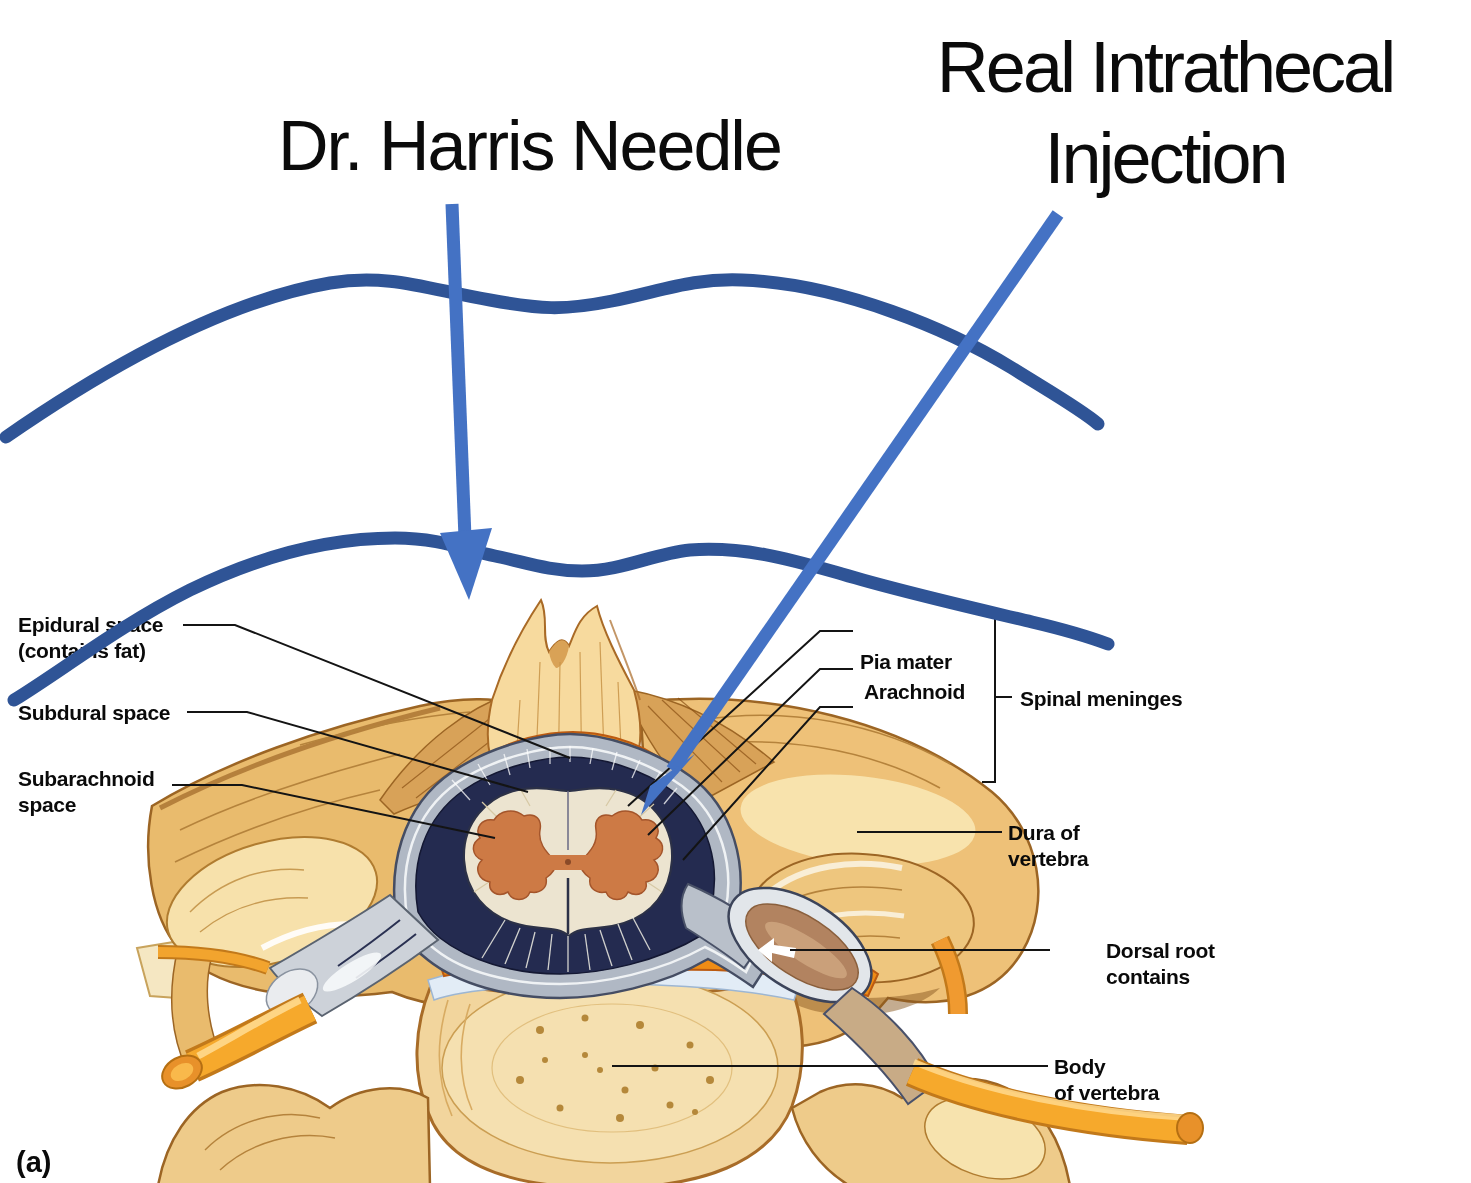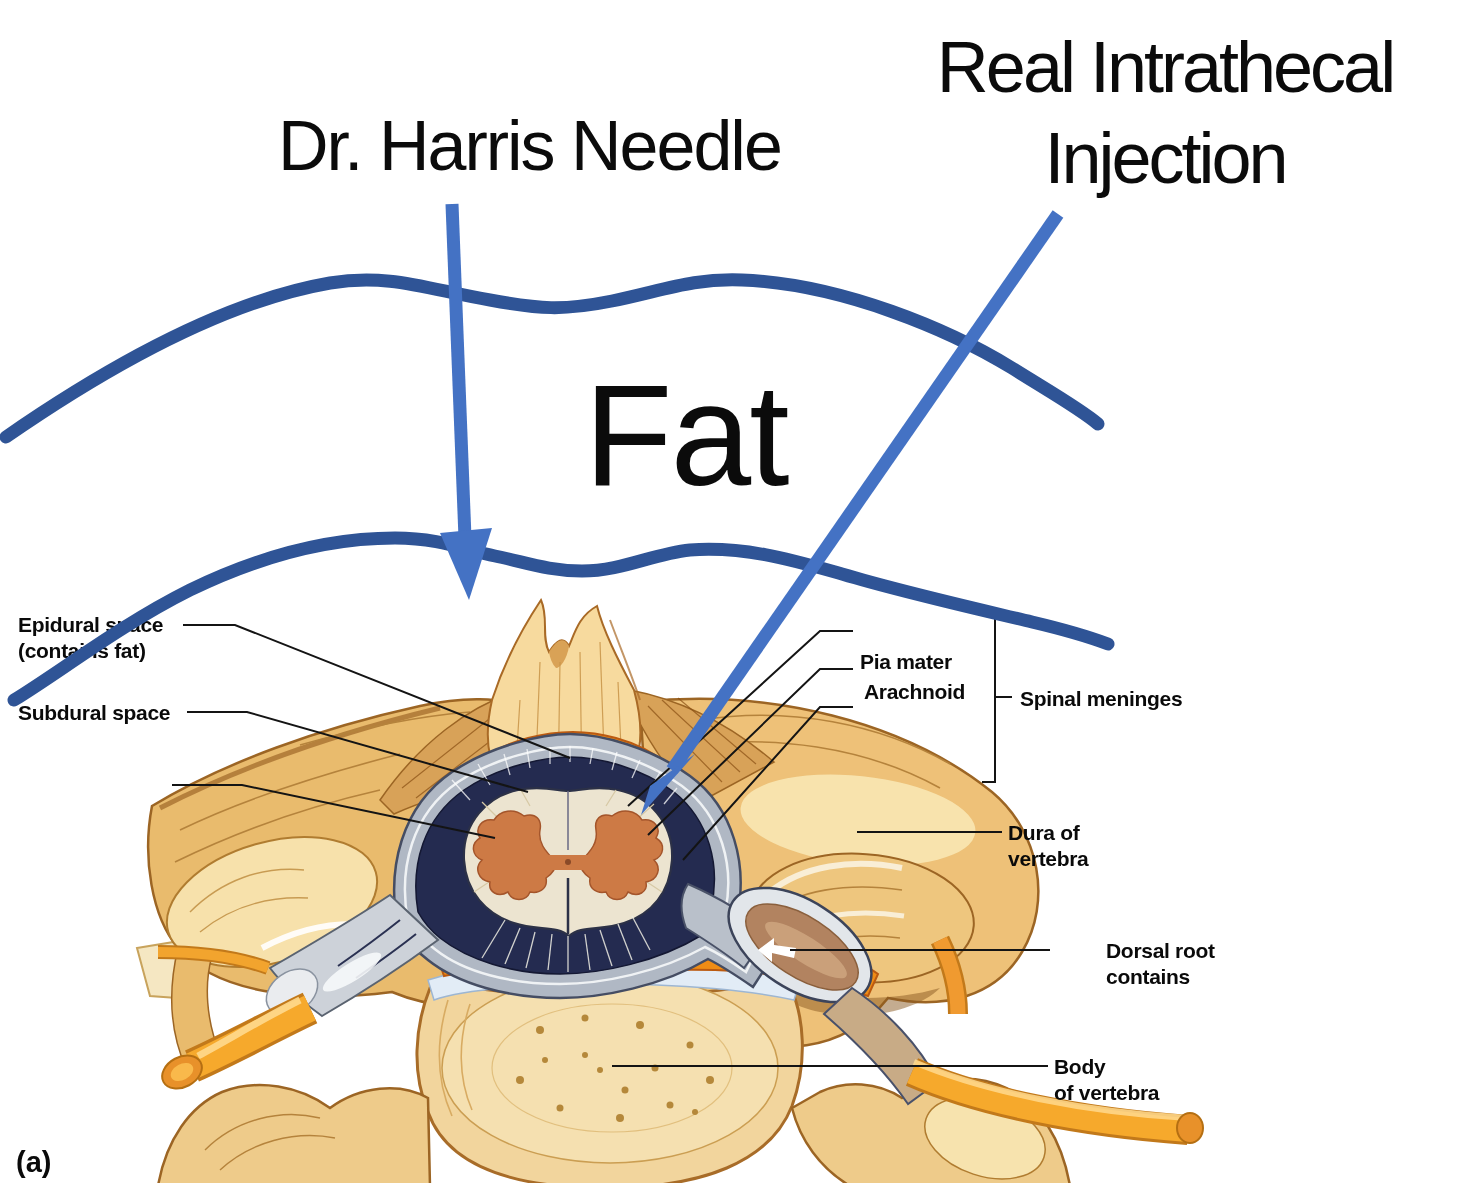--- a/index.html
+++ b/index.html
@@ -256,20 +256,24 @@
     </g>
   </svg>
 
   <div class="lbl" style="left:18px;top:612px;">
     <div>Epidural space</div>
     <div>(contains fat)</div>
   </div>
   <div class="lbl" style="left:18px;top:700px;">
     <div>Subdural space</div>
   </div>
+  <div class="lbl" style="left:18px;top:766px;">
+    <div>Subarachnoid</div>
+    <div>space</div>
+  </div>
   <div class="lbl" style="left:860px;top:649px;">
     <div>Pia mater</div>
   </div>
   <div class="lbl" style="left:864px;top:651px;margin-top:28px;">
     <div>Arachnoid</div>
   </div>
   <div class="lbl" style="left:1020px;top:686px;">
     <div>Spinal meninges</div>
   </div>
   <div class="lbl" style="left:1008px;top:820px;">
@@ -284,21 +288,20 @@
     <div>Body</div>
     <div>of vertebra</div>
   </div>
   <div class="panel">(a)</div>
 
   <div class="abs annot t-needle">Dr. Harris Needle</div>
   <div class="abs annot t-real">
     <div>Real Intrathecal</div>
     <div>Injection</div>
   </div>
-  <div class="abs annot t-fat">Fat</div>
 
   <svg width="1471" height="1183" viewBox="0 0 1471 1183" style="pointer-events:none" aria-hidden="true">
 
     <path d="M 6 437 C 100 372 220 302 330 283 C 390 273 430 290 490 300
              C 540 309 562 311 612 301 C 662 291 692 278 742 280
              C 842 284 950 330 1012 368 C 1052 393 1082 410 1098 424" stroke="#2F5496" stroke-width="13" fill="none" stroke-linecap="round"></path>
 
     <path d="M 14 700 C 60 672 120 625 190 590 C 260 556 330 538 395 538
              C 440 538 465 550 495 556 C 525 562 548 571 582 571
              C 622 571 652 554 690 550 C 745 546 792 560 842 574

